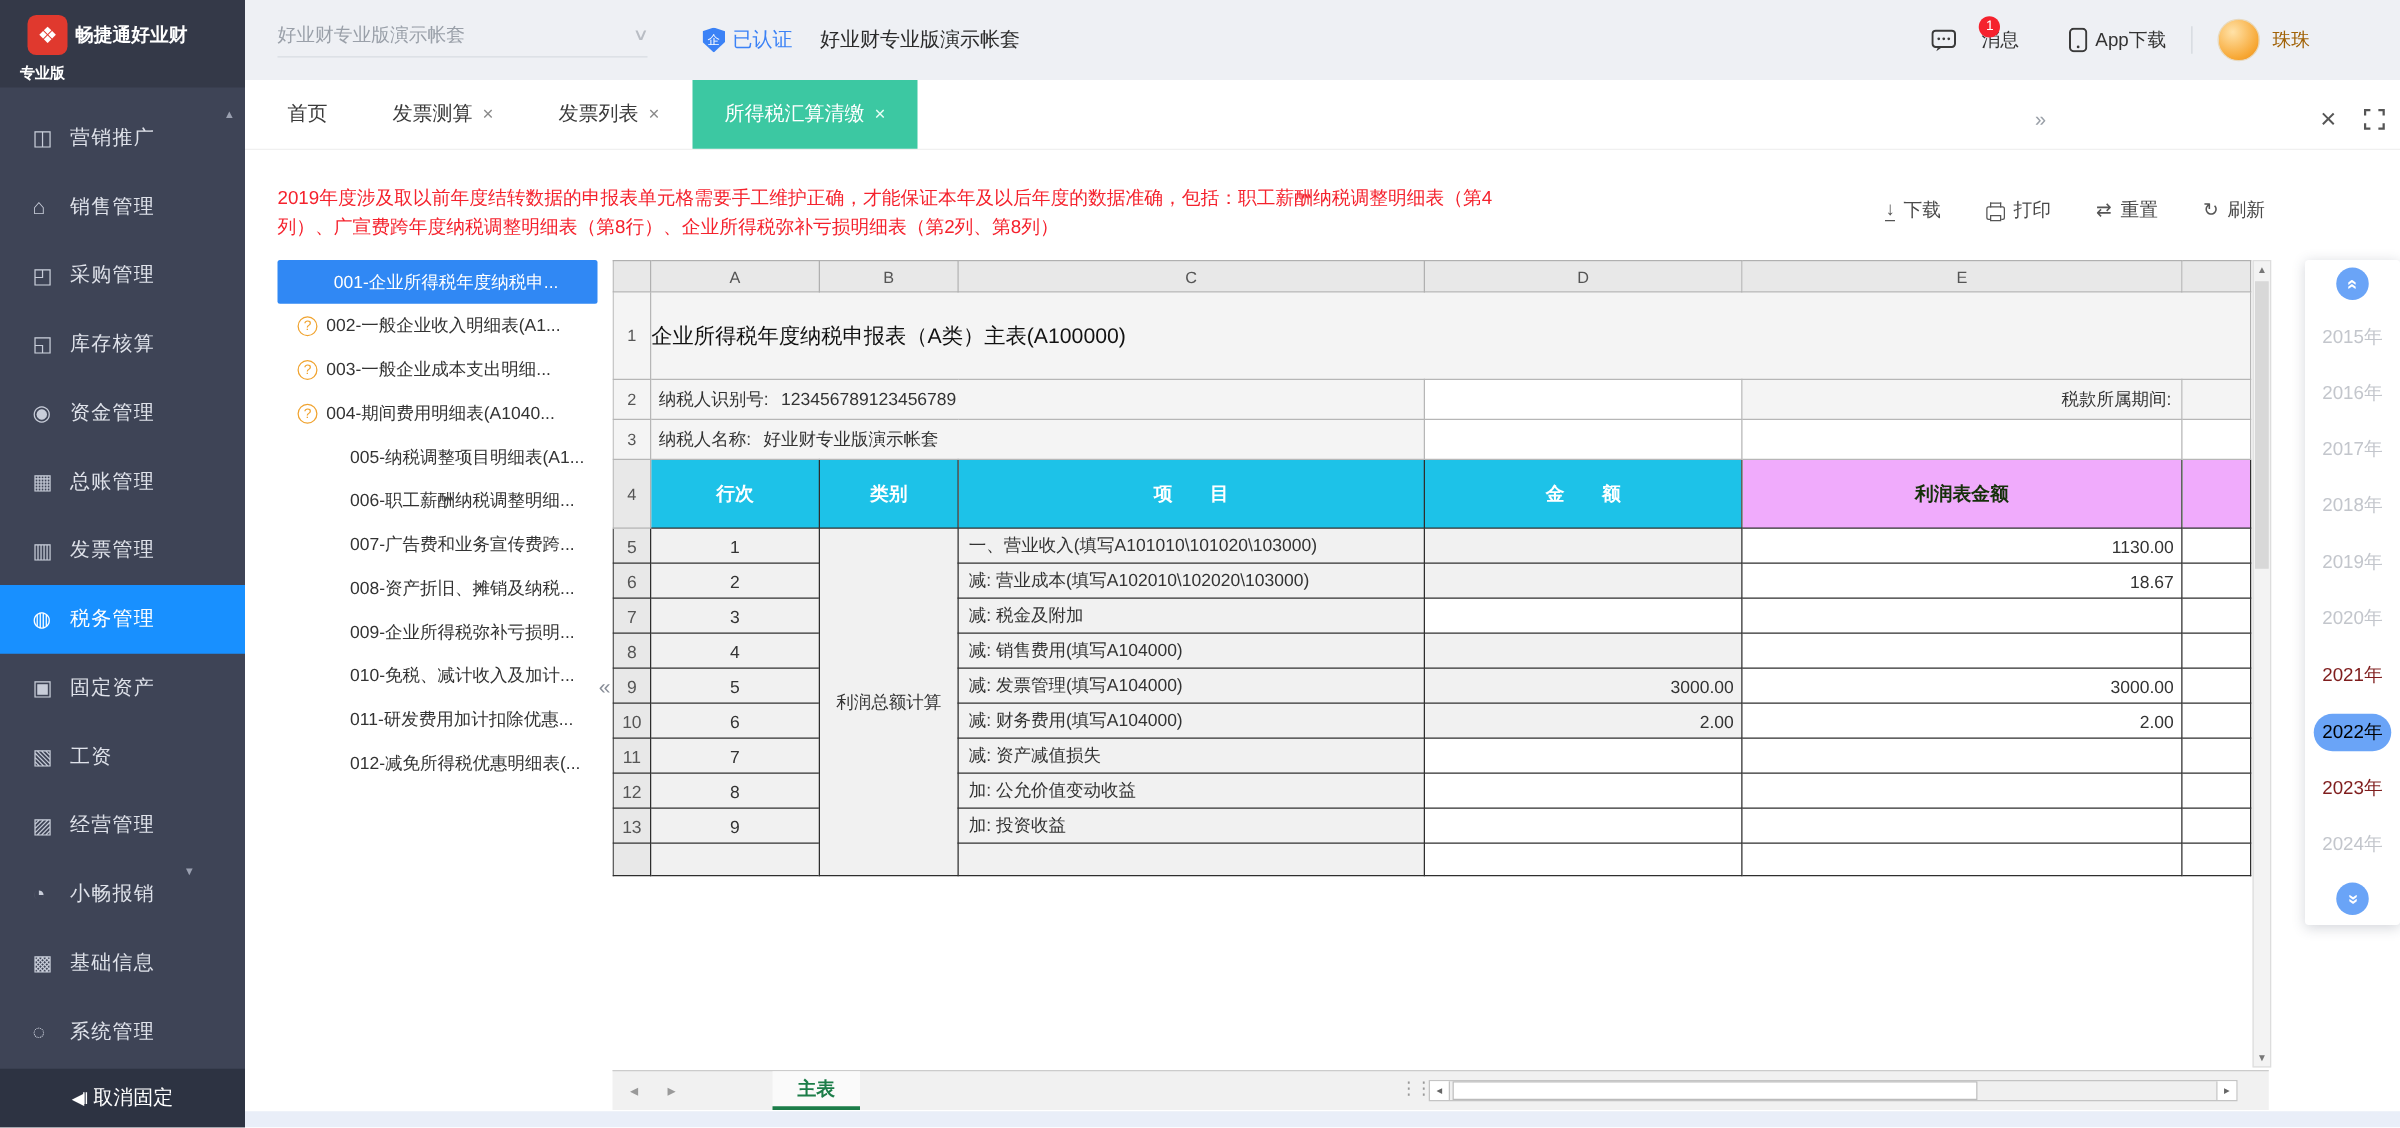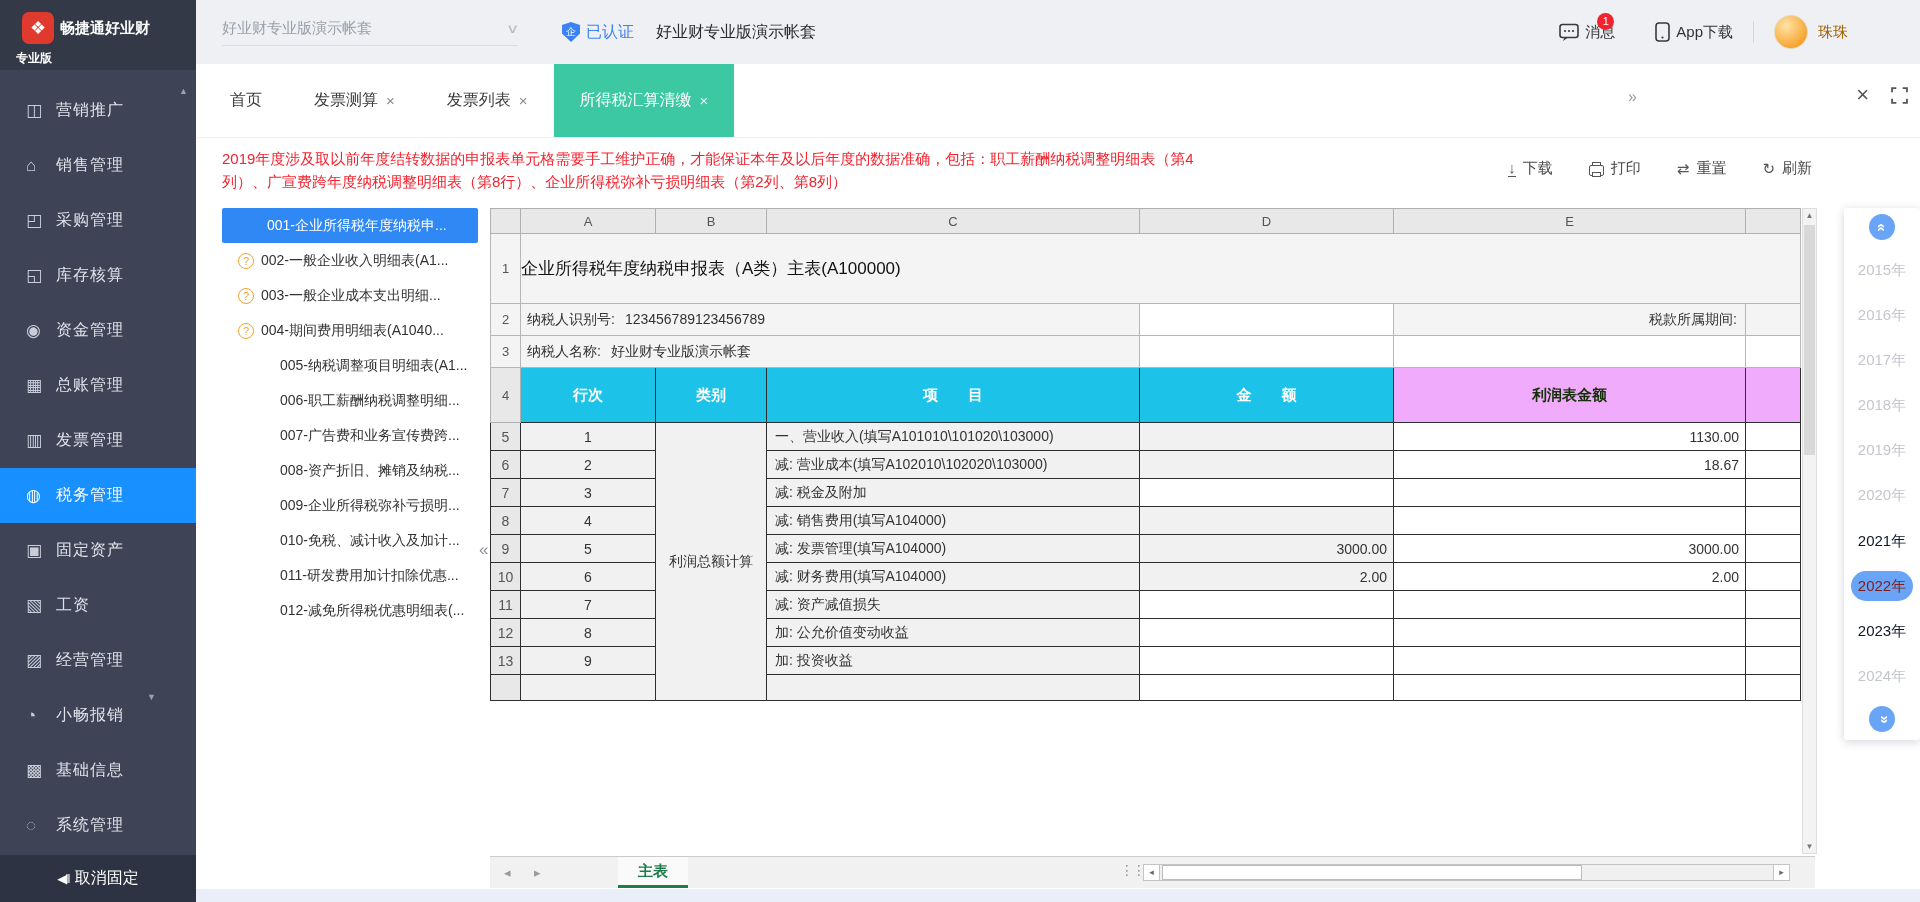--- a/index.html
+++ b/index.html
@@ -26,29 +26,29 @@
 
   
   .topbar { position:absolute; left:196px; top:0; right:0; height:64px; background:#eef0f4; display:flex; align-items:center; z-index:20; }
   .account-select { margin-left:26px; width:296px; display:flex; align-items:center; justify-content:space-between; border-bottom:1px solid #d8dbe1; padding-bottom:7px; color:#9aa0a9; font-size:15px; cursor:pointer; }
   .chev { color:#b9bdc4; font-size:13px; transform:scaleX(1.4); }
   .certified { margin-left:44px; display:flex; align-items:center; gap:6px; cursor:pointer; }
   .shield { width:18px; height:20px; background:#3b82f6; clip-path:polygon(50% 0,100% 15%,100% 58%,50% 100%,0 58%,0 15%); color:#fff; font-size:10px; display:flex; align-items:center; justify-content:center; }
   .cert-label { color:#3b82f6; font-size:16px; }
   .account-name { margin-left:22px; color:#2b2b2b; font-size:16px; }
   .topbar-right { margin-left:auto; margin-right:72px; display:flex; align-items:center; }
-  .msg-wrap { position:relative; display:flex; align-items:center; gap:6px; cursor:pointer; color:#333; font-size:15px; }
+  .msg-wrap { position:relative; display:flex; align-items:center; gap:20px; cursor:pointer; color:#333; font-size:15px; }
   .badge { position:absolute; top:-10px; left:38px; min-width:17px; height:17px; background:#f5222d; color:#fff; border-radius:9px; font-size:11px; line-height:17px; text-align:center; padding:0 4px; }
   .app-dl { display:flex; align-items:center; gap:6px; margin-left:40px; cursor:pointer; font-size:15px; }
   .v-div { width:1px; height:22px; background:#d2d6dc; margin:0 20px; }
   .avatar { width:34px; height:34px; border-radius:50%; background:radial-gradient(circle at 35% 30%, #ffe2a8, #f7a733 70%, #e8891a); border:1px solid #e8d9bd; cursor:pointer; }
   .username { margin-left:10px; font-size:15px; color:#a16207; cursor:pointer; }
 
   
-  .tabbar { position:absolute; left:196px; top:64px; right:0; height:74px; background:#fff; display:flex; align-items:stretch; padding-left:8px; border-bottom:1px solid #f0f0f0; z-index:20; }
+  .tabbar { position:absolute; left:196px; top:64px; right:0; height:56px; background:#fff; display:flex; align-items:stretch; padding-left:8px; border-bottom:1px solid #f0f0f0; z-index:20; }
   .tab { display:flex; align-items:center; padding:0 26px; font-size:16px; color:#3a3a3a; cursor:pointer; gap:8px; }
   .tab .tab-close { color:#8a8a8a; font-size:15px; }
   .tab.active { background:#3cc8a2; color:#fff; }
   .tab.active .tab-close { color:#eafff7; }
   .tab-win-icons { position:absolute; right:12px; top:0; height:62px; display:flex; align-items:center; gap:22px; }
   .win-close { font-size:22px; color:#555; cursor:pointer; line-height:1; }
   .win-fs { cursor:pointer; display:flex; }
 
   
   .content { position:absolute; left:196px; top:126px; right:0; bottom:0; background:#fff; }
@@ -114,23 +114,23 @@
   .h-thumb { position:absolute; left:18px; top:0; width:420px; height:15px; background:#fff; border:1px solid #bbb; cursor:grab; }
   .bottom-strip { position:absolute; left:0; right:0; bottom:0; height:13px; background:#e9eef8; }
 
   
   .year-panel { position:absolute; left:1844px; top:208px; width:76px; height:532px; background:#fff; box-shadow:0 2px 10px rgba(60,70,90,.22); border-radius:3px; z-index:40; display:flex; flex-direction:column; align-items:center; padding-top:6px; }
   .yr-chev { width:26px; height:26px; border-radius:50%; background:#6aa4f7; color:#fff; display:flex; align-items:center; justify-content:center; cursor:pointer; flex:0 0 26px; }
   .yr-chev span { font-size:15px; font-weight:bold; display:inline-block; }
   .chev-up span { transform:rotate(90deg); }
   .chev-dn span { transform:rotate(-90deg); }
   .year-list { flex:1; display:flex; flex-direction:column; justify-content:space-evenly; align-items:center; width:100%; }
-  .year { font-size:15px; color:#0f172a; cursor:pointer; height:30px; line-height:30px; width:62px; text-align:center; }
+  .year { font-size:15px; color:#7f1d1d; cursor:pointer; height:30px; line-height:30px; width:62px; text-align:center; }
   .year.dim { color:#c3c6cc; }
-  .year.active { background:#6aa4f7; color:#7f1d1d; border-radius:15px; }
+  .year.active { background:#6aa4f7; color:#000000; border-radius:15px; }
 
   svg { display:block; }
 </style>
 </head>
 <body>
 
 <aside class="sidebar">
   <div class="menu">
       <div class="menu-item">
         <span class="mi-icon">▤</span>

